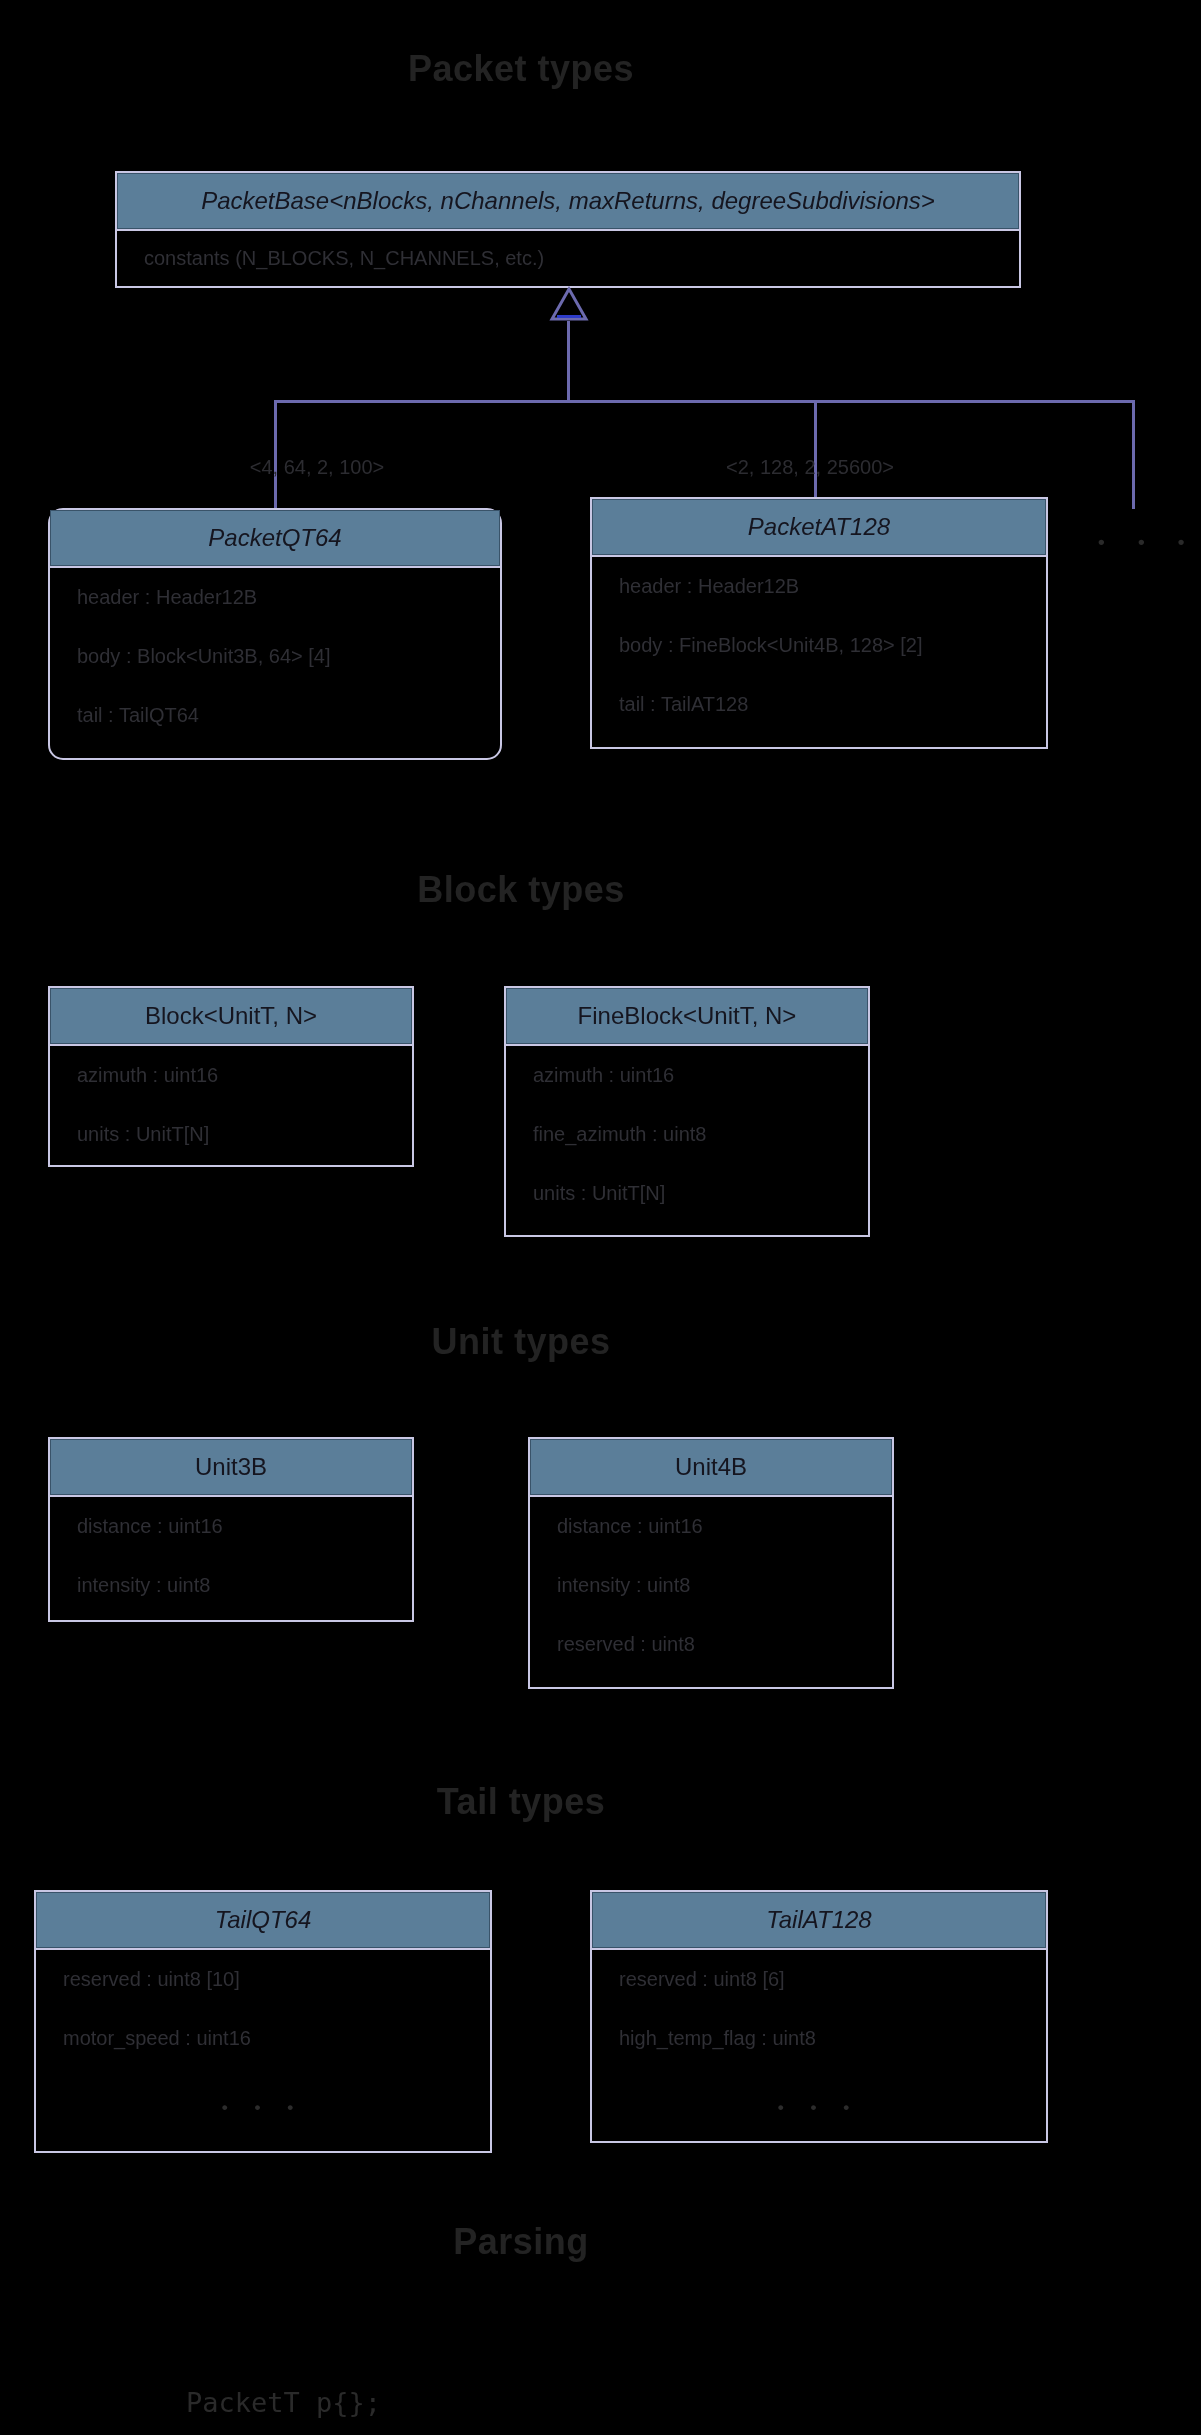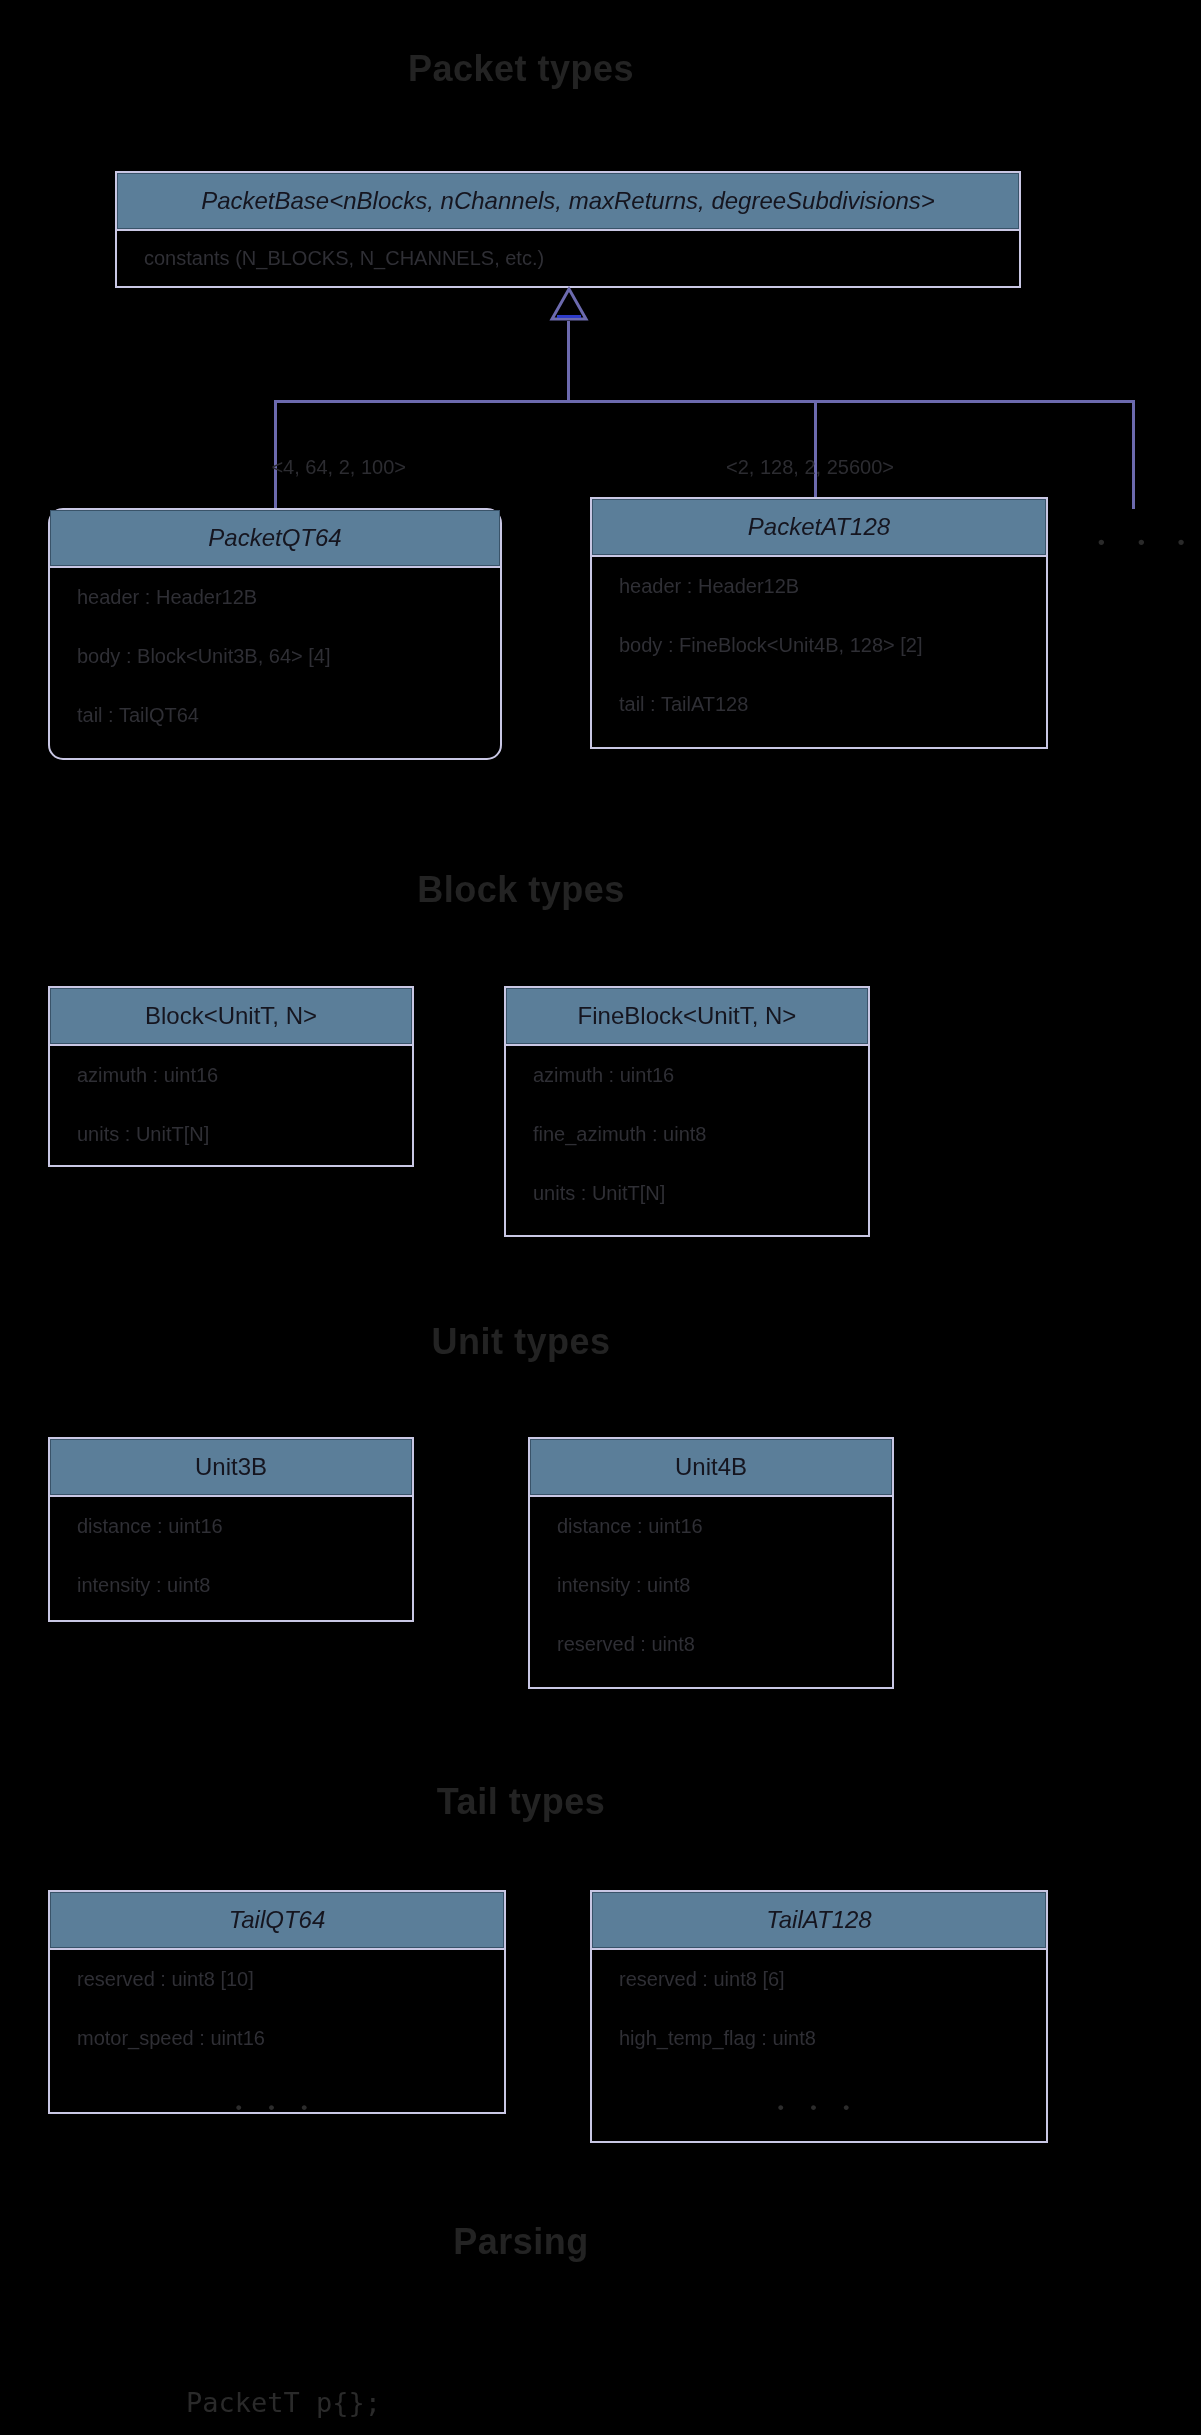--- a/index.html
+++ b/index.html
@@ -105,21 +105,21 @@
   <svg class="tri-svg" style="left:549px; top:286px;" width="40" height="36" viewBox="0 0 40 36">
     <polygon points="20,3 37,33 3,33" fill="none" stroke="#6c6aae" stroke-width="3"></polygon>
     <line x1="8" y1="30.5" x2="32" y2="30.5" stroke="#2e3cc9" stroke-width="3"></line>
   </svg>
   <div class="vline" style="left:567px; top:321px; height:81px;"></div>
   <div class="hline" style="left:274px; top:400px; width:861px;"></div>
   <div class="vline" style="left:274px; top:400px; height:108px;"></div>
   <div class="vline" style="left:814px; top:400px; height:108px;"></div>
   <div class="vline" style="left:1132px; top:400px; height:109px;"></div>
 
-  <div class="edge-label" style="left:216px; top:456px; width:190px;text-align:right;">&lt;4, 64, 2, 100&gt;</div>
+  <div class="edge-label" style="left:222px; top:456px; width:190px;">&lt;4, 64, 2, 100&gt;</div>
   <div class="edge-label" style="left:700px; top:456px; width:220px;">&lt;2, 128, 2, 25600&gt;</div>
   <div class="more-ellipsis" style="left:1098px; top:531px;">• • •</div>
 
   <div class="clsbox" style="left:48px; top:508px; width:454px; height:252px;border-radius:15px;">
     <div class="clshead abstract">PacketQT64</div>
     <div class="clsrow">header : Header12B</div>
     <div class="clsrow">body : Block&lt;Unit3B, 64&gt; [4]</div>
     <div class="clsrow">tail : TailQT64</div>
   </div>
 
@@ -155,21 +155,21 @@
 
   <div class="clsbox" style="left:500px; top:1437px; width:366px; height:252px;margin-left:28px;">
     <div class="clshead">Unit4B</div>
     <div class="clsrow">distance : uint16</div>
     <div class="clsrow">intensity : uint8</div>
     <div class="clsrow">reserved : uint8</div>
   </div>
 
   <div class="sec-title" style="top:1783px;">Tail types</div>
 
-  <div class="clsbox" style="left:48px; top:1890px; width:458px; height:224px;">
+  <div class="clsbox" style="left:34px; top:1890px; width:458px; height:263px;">
     <div class="clshead abstract">TailQT64</div>
     <div class="clsrow">reserved : uint8 [10]</div>
     <div class="clsrow">motor_speed : uint16</div>
     <div class="tail-ellipsis">• • •</div>
   </div>
 
   <div class="clsbox" style="left:590px; top:1890px; width:458px; height:253px;">
     <div class="clshead abstract">TailAT128</div>
     <div class="clsrow">reserved : uint8 [6]</div>
     <div class="clsrow">high_temp_flag : uint8</div>

